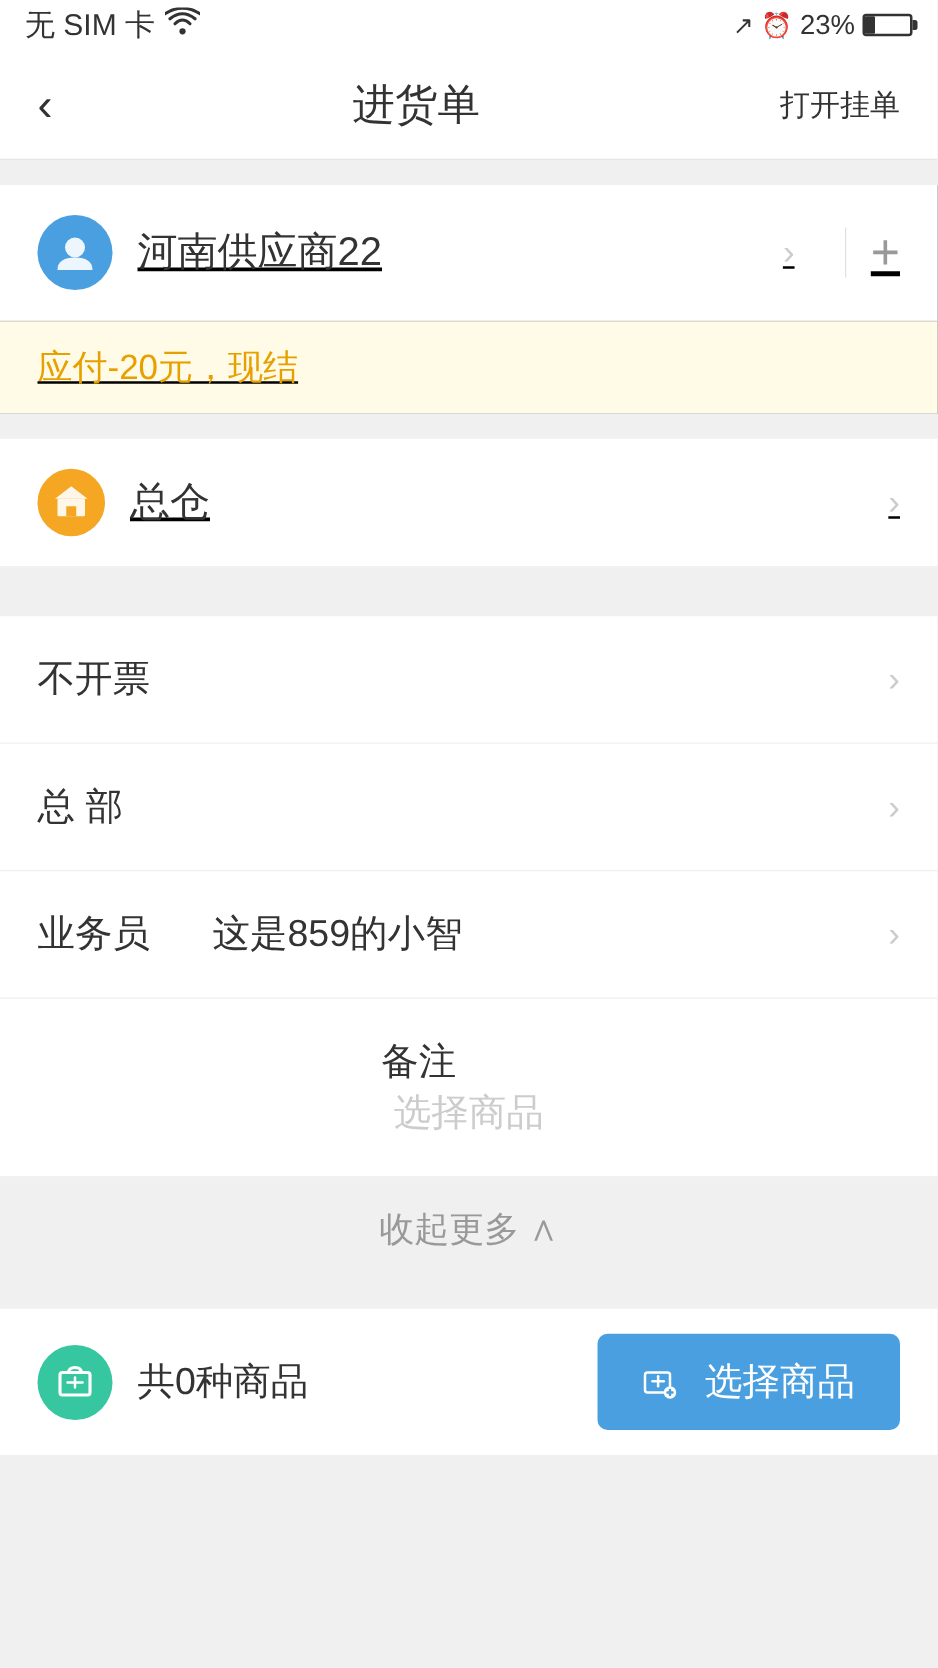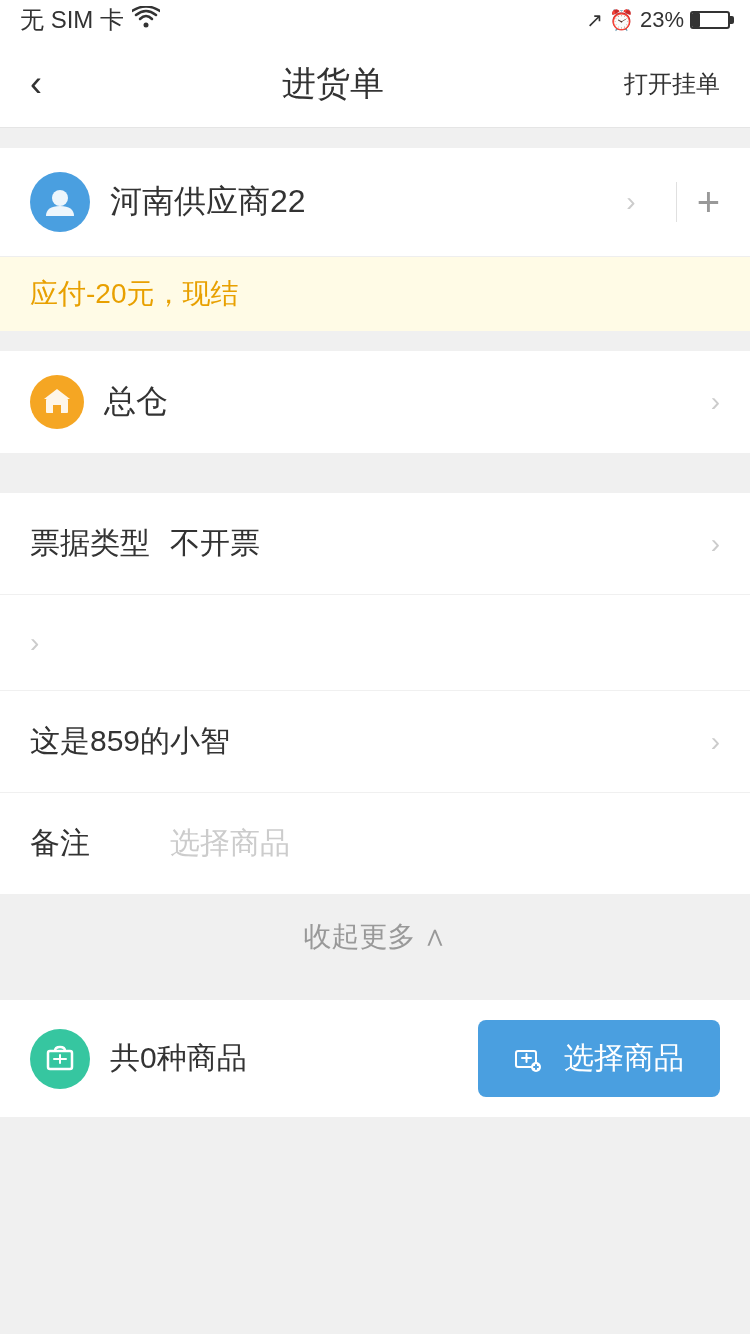--- a/index.html
+++ b/index.html
@@ -101,20 +101,21 @@
     
     .gap {
       height: 20px;
       background: #f0f0f0;
     }
 
     
     .card {
       background: #0f172a;
       margin: 0;
+      text-decoration: underline;
     }
 
     
     .supplier-row {
       display: flex;
       align-items: center;
       padding: 24px 30px;
       background: #fff;
       border-bottom: 1px solid #eee;
     }
@@ -195,20 +196,21 @@
     }
     .form-row {
       display: flex;
       align-items: center;
       padding: 30px 30px;
       border-bottom: 1px solid #f0f0f0;
       min-height: 96px;
     }
     .form-row:last-child {
       border-bottom: none;
+      flex-direction: column;
     }
     .form-label {
       font-size: 30px;
       color: #333;
       width: 140px;
       flex-shrink: 0;
     }
     .form-value {
       flex: 1;
       font-size: 30px;
@@ -345,30 +347,31 @@
     <span class="warehouse-name">总仓</span>
     <span class="form-chevron">›</span>
   </div>
 </div>
 
 <div class="gap"></div>
 
 <div class="form-section">
 
   <div class="form-row">
-    <span class="form-label">票据类型</span>
     <span class="form-value">不开票</span>
     <span class="form-chevron">›</span>
   </div>
 
   <div class="form-row">
+    <span class="form-value">总 部</span>
     <span class="form-chevron">›</span>
   </div>
 
   <div class="form-row">
+    <span class="form-label">业务员</span>
     <span class="form-value">这是859的小智</span>
     <span class="form-chevron">›</span>
   </div>
 
   <div class="form-row">
     <span class="form-label">备注</span>
     <span class="form-placeholder">选择商品</span>
   </div>
 </div>
 

